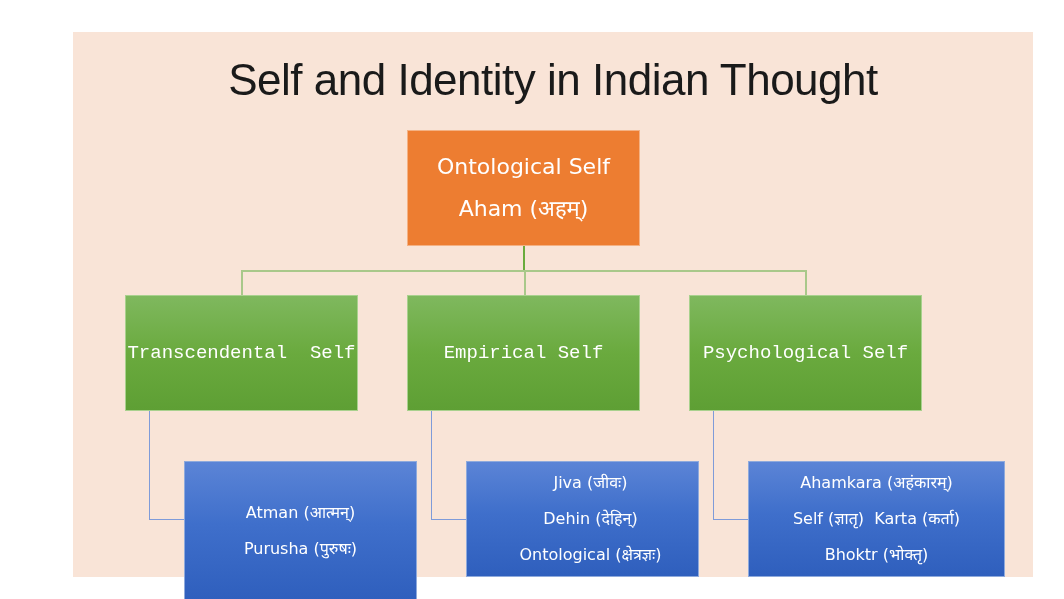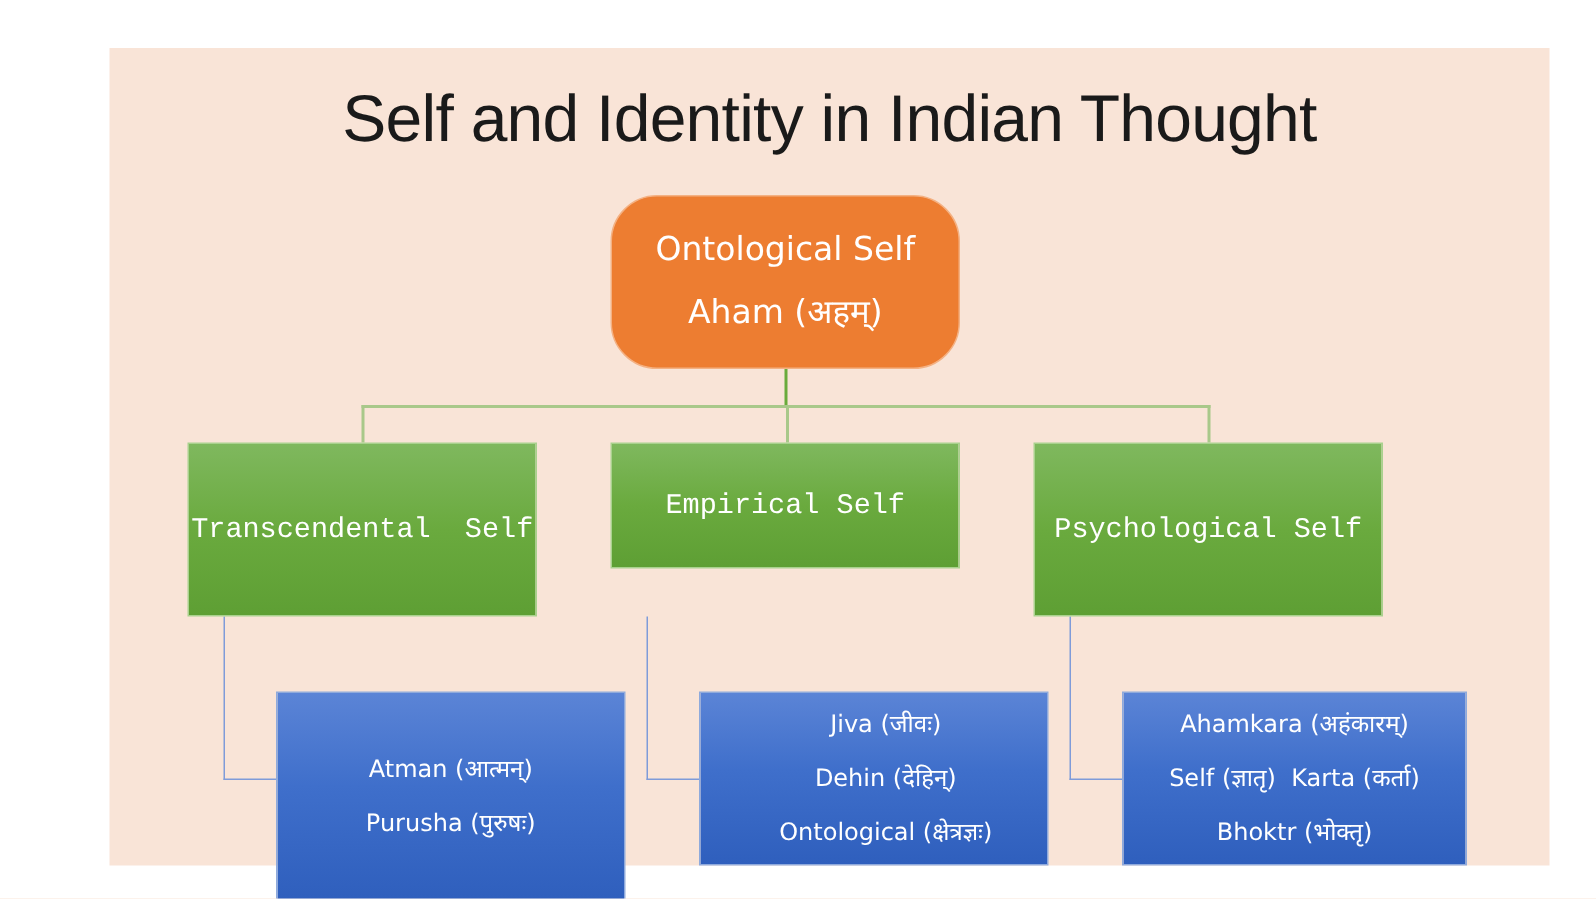--- a/index.html
+++ b/index.html
@@ -54,41 +54,41 @@
 <div class="line green" style="left:524px; top:270px; width:2px; height:25px;"></div>
 <div class="line green" style="left:805px; top:270px; width:2px; height:25px;"></div>
 
 <div class="line blue" style="left:149px; top:411px; width:1px; height:109px;"></div>
 <div class="line blue" style="left:149px; top:519px; width:35px; height:1px;"></div>
 <div class="line blue" style="left:431px; top:411px; width:1px; height:109px;"></div>
 <div class="line blue" style="left:431px; top:519px; width:35px; height:1px;"></div>
 <div class="line blue" style="left:713px; top:411px; width:1px; height:109px;"></div>
 <div class="line blue" style="left:713px; top:519px; width:35px; height:1px;"></div>
 
-<div class="box orange" style="left:407px; top:130px; width:233px; height:116px;border-radius:31px;">
+<div class="box orange" style="left:407px; top:130px; width:233px; height:116px;">
   <span>Ontological Self</span>
   <span>Aham (अहम्)</span>
 </div>
 
 <div class="box green" style="left:125px; top:295px; width:233px; height:116px;">
   <span style="white-space:pre;">Transcendental  Self</span>
 </div>
-<div class="box green" style="left:407px; top:295px; width:233px; height:84px;">
+<div class="box green" style="left:407px; top:295px; width:233px; height:116px;">
   <span>Empirical Self</span>
 </div>
 <div class="box green" style="left:689px; top:295px; width:233px; height:116px;">
   <span>Psychological Self</span>
 </div>
 
 <div class="box blue" style="left:184px; top:461px; width:233px; height:140px;">
   <span>Atman (आत्मन्)</span>
   <span>Purusha (पुरुषः)</span>
 </div>
 <div class="box blue" style="left:466px; top:461px; width:233px; height:116px;padding-left:16px;">
   <span>Jiva (जीवः)</span>
   <span>Dehin (देहिन्)</span>
   <span>Ontological (क्षेत्रज्ञः)</span>
 </div>
-<div class="box blue" style="left:748px; top:461px; width:230px; height:116px;">
+<div class="box blue" style="left:748px; top:461px; width:257px; height:116px;">
   <span>Ahamkara (अहंकारम्)</span>
   <span style="white-space:pre;">Self (ज्ञातृ)  Karta (कर्ता)</span>
   <span>Bhoktr (भोक्तृ)</span>
 </div>
 
 </body></html>

